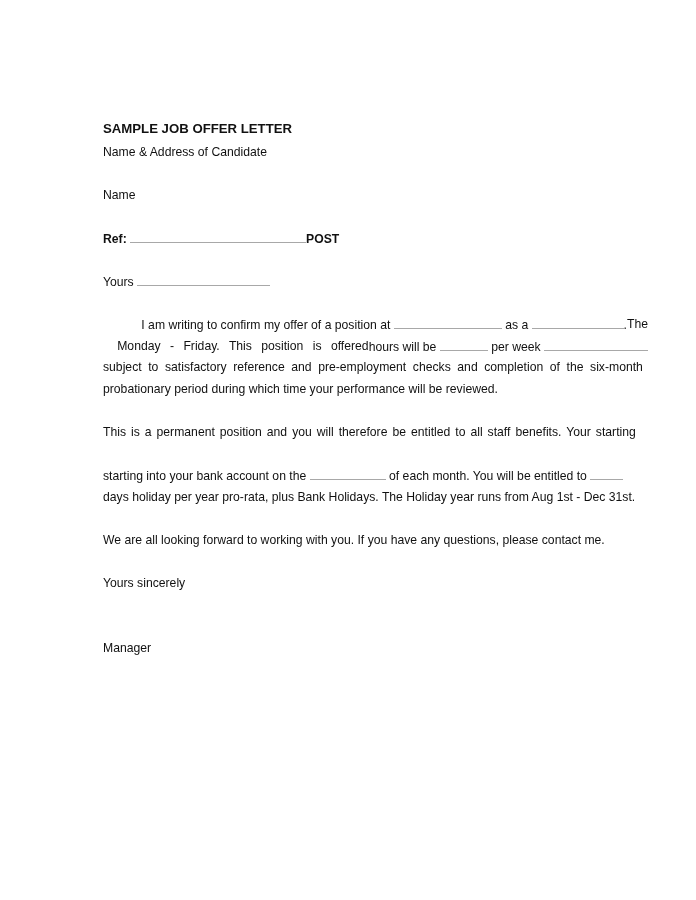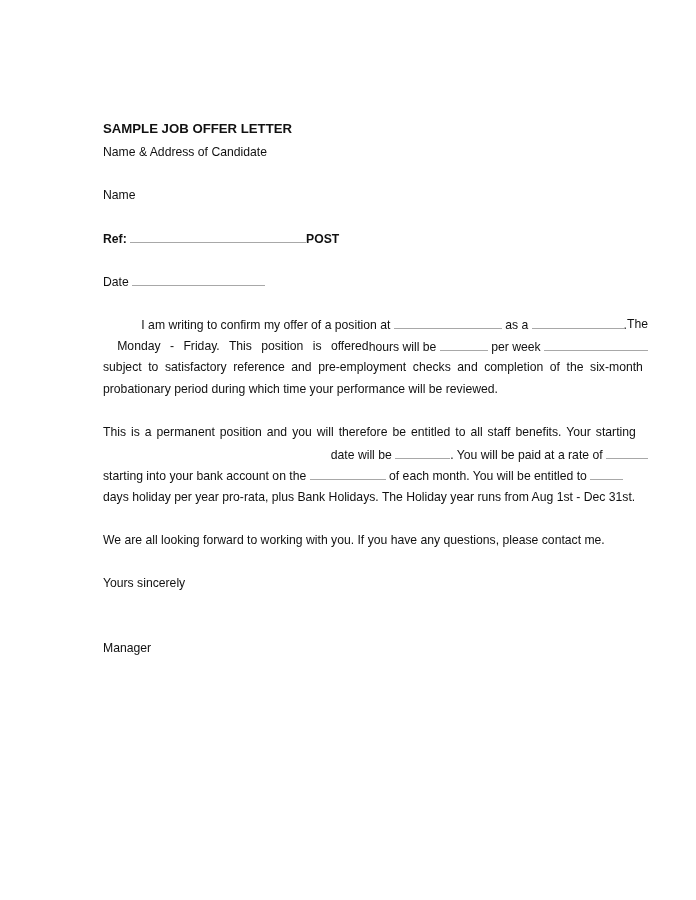--- a/index.html
+++ b/index.html
@@ -20,21 +20,21 @@
   <div class="ln" style="top:144px">Name &amp; Address of Candidate</div>
 
   <div class="ln" style="top:187px">Name</div>
 
   <div class="ln bold" style="top:230px">
     <span>Ref:</span>
     <span class="blank" style="width:176px"></span><span>POST</span>
   </div>
 
   <div class="ln" style="top:273px">
-    <span>Date</span>
+    <span>Yours</span>
     <span class="blank" style="width:133px"></span>
   </div>
 
   <div class="ln just" style="top:316px">
     <span><span>I am writing to confirm my offer of a position at</span>
       <span class="blank" style="width:108px"></span>
       <span>as a</span>
       <span class="blank" style="width:92px"></span><span>.</span></span>
     <span>The</span>
   </div>
@@ -43,23 +43,20 @@
     <span><span>hours will be</span>
       <span class="blank" style="width:48px"></span>
       <span>per week</span>
       <span class="blank" style="width:104px"></span></span>
   </div>
   <div class="ln" style="top:359px; word-spacing:3.2px">subject to satisfactory reference and pre-employment checks and completion of the six-month</div>
   <div class="ln" style="top:381px">probationary period during which time your performance will be reviewed.</div>
 
   <div class="ln" style="top:424px; word-spacing:1.6px">This is a permanent position and you will therefore be entitled to all staff benefits.  Your starting</div>
   <div class="ln just" style="top:446px">
-    <span><span>date will be</span>
-      <span class="blank" style="width:55px"></span><span>. You will be paid at a rate of</span>
-      <span class="blank" style="width:42px"></span></span>
   </div>
   <div class="ln" style="top:467px">
     <span>starting into your bank account on the</span>
     <span class="blank" style="width:76px"></span>
     <span>of each month. You will be entitled to</span>
     <span class="blank" style="width:33px"></span>
   </div>
   <div class="ln" style="top:489px">days holiday per year pro-rata, plus Bank Holidays. The Holiday year runs from Aug 1st - Dec 31st.</div>
 
   <div class="ln" style="top:532px">We are all looking forward to working with you. If you have any questions, please contact me.</div>

